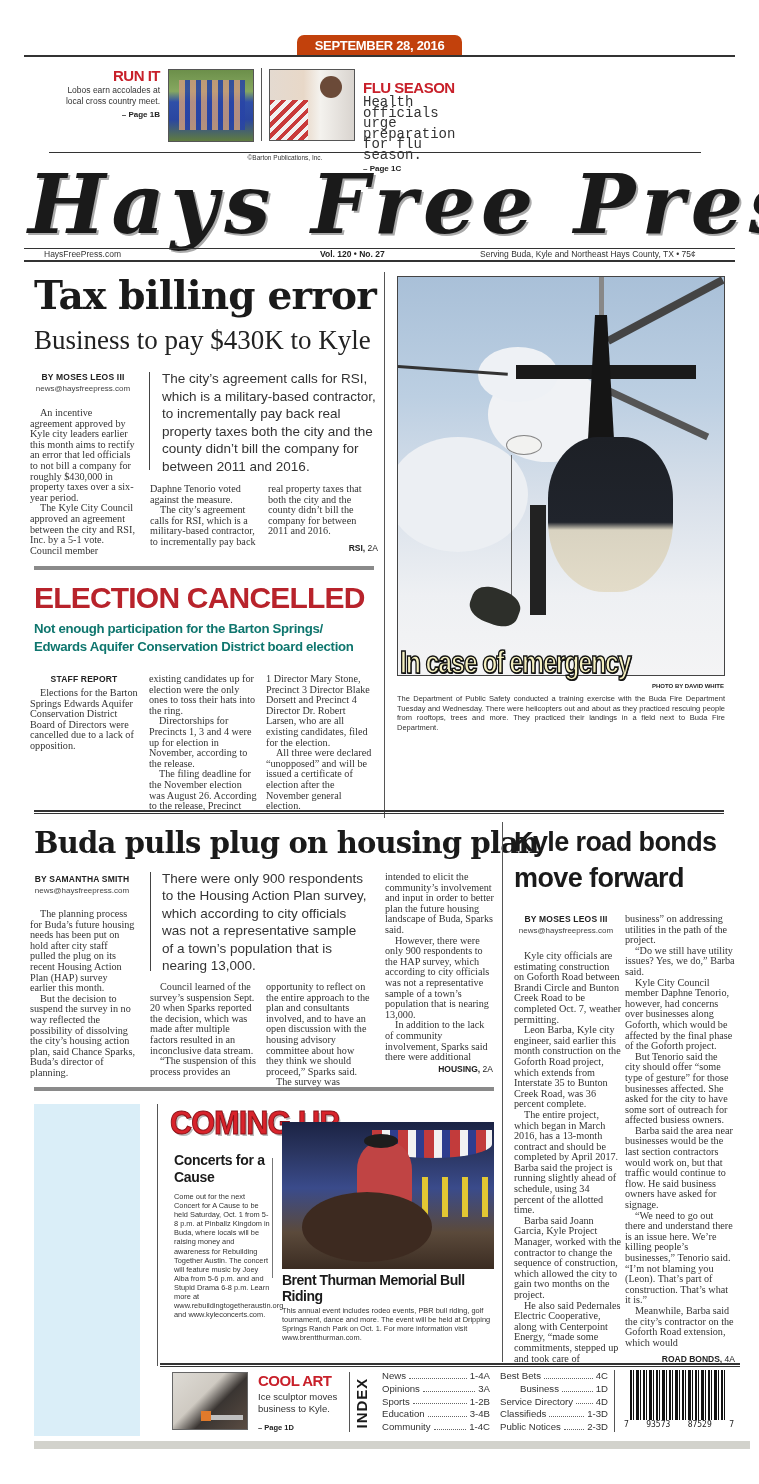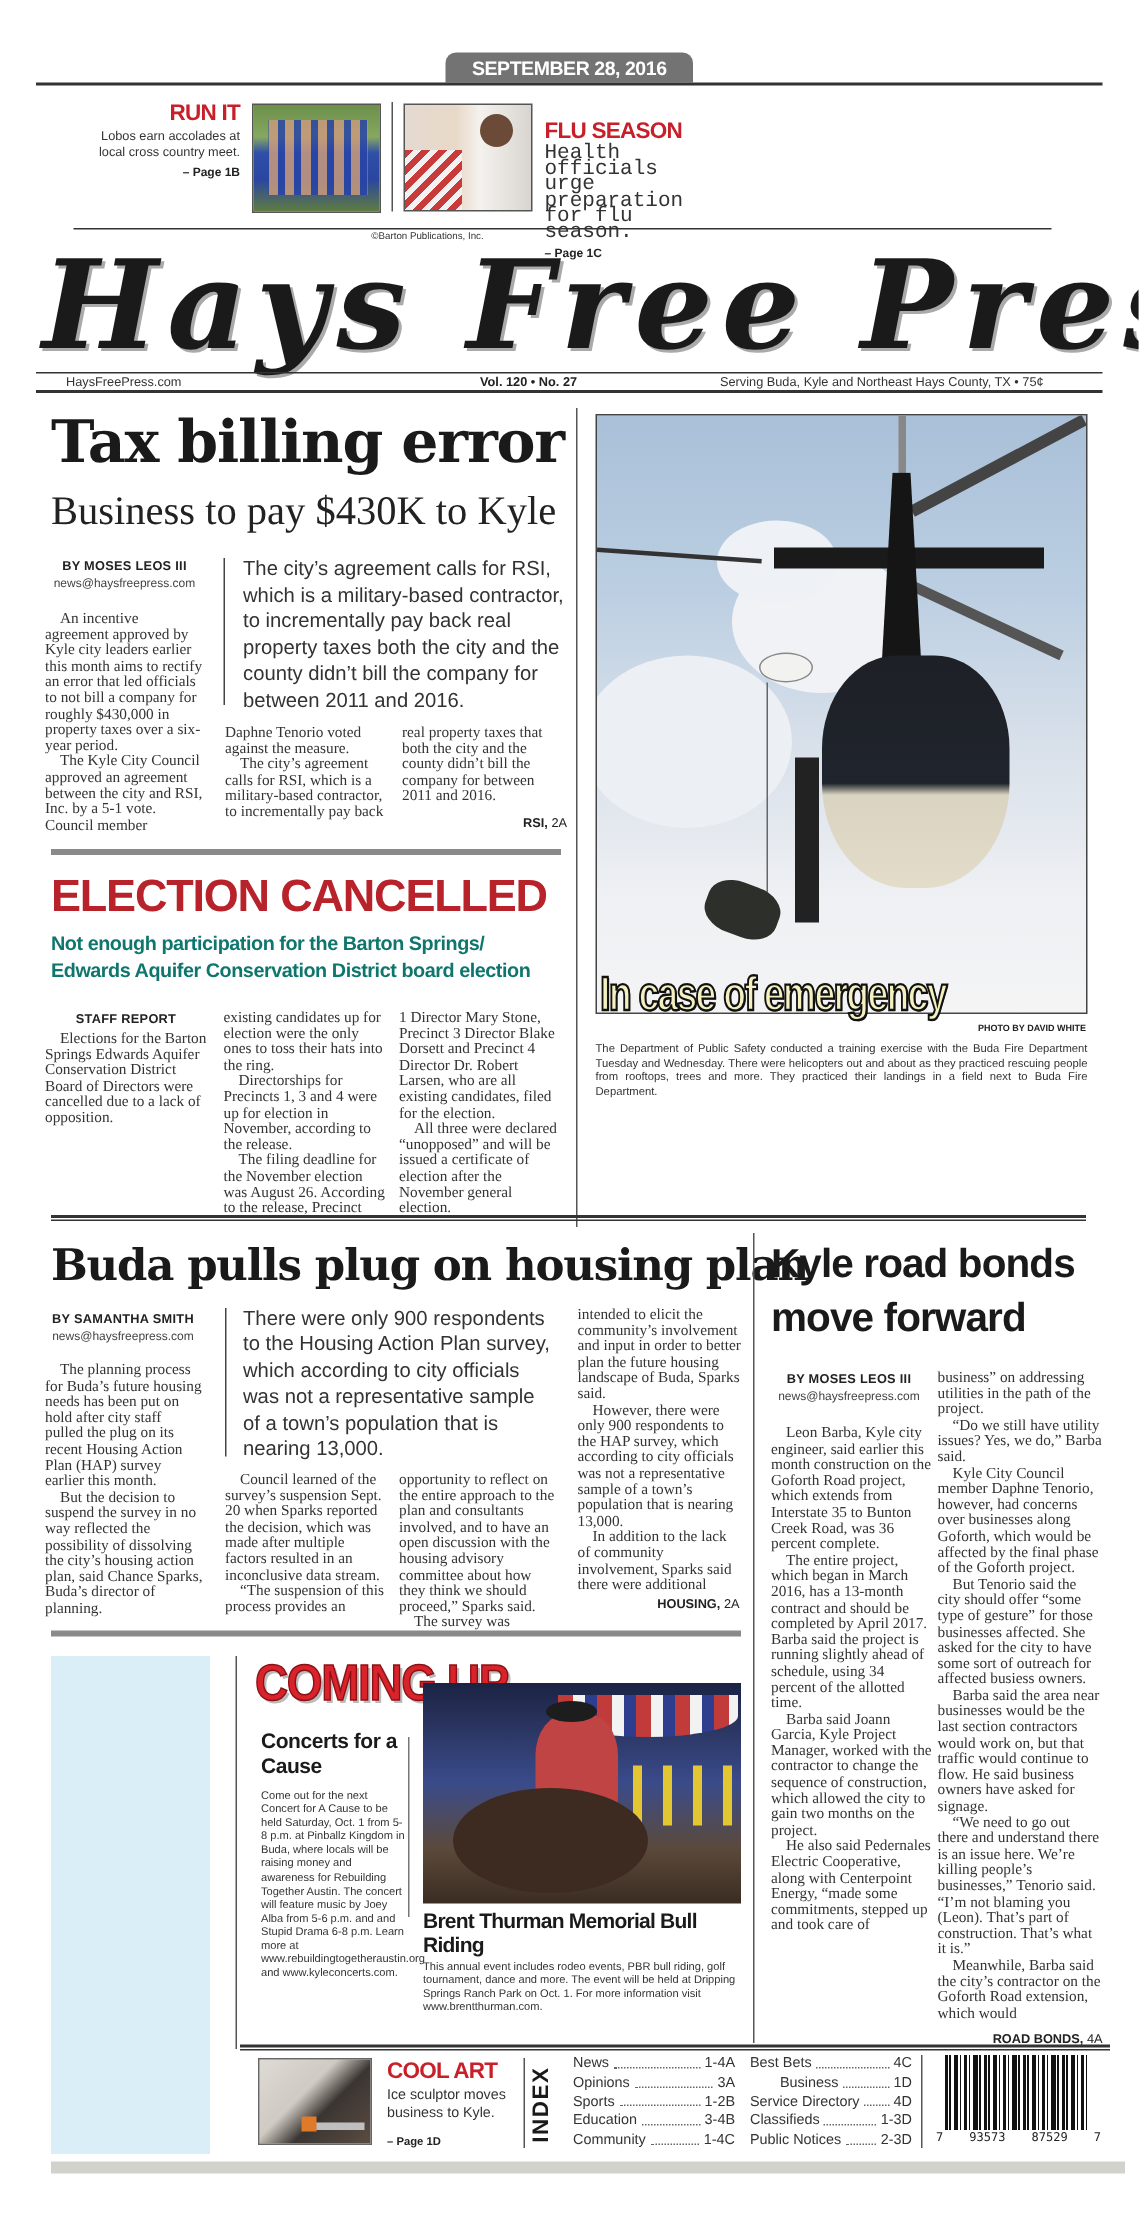--- a/index.html
+++ b/index.html
@@ -16,21 +16,21 @@
   .byline { text-align: center; font-weight: bold; font-size: 8.5px; letter-spacing: 0.2px; color: #222; }
   .byemail { text-align: center; font-size: 8px; color: #444; margin-top: 2px; }
   .jump { text-align: right; font-size: 8.5px; color: #222; }
   .jump b { font-weight: bold; }
   .pullquote { font-family: "Liberation Sans", sans-serif; color: #333; }
   .photo { position: absolute; overflow: hidden; }
 </style>
 </head>
 <body>
 
-<div class="abs" style="left:297px;top:35px;width:165px;height:20px;background:#737373;border-radius:7px 7px 0 0;color:#fff;font-weight:bold;font-size:13px;text-align:center;line-height:21px;letter-spacing:-0.3px;">
+<div class="abs" style="left:297px;top:35px;width:165px;height:20px;background:#c2410c;border-radius:7px 7px 0 0;color:#fff;font-weight:bold;font-size:13px;text-align:center;line-height:21px;letter-spacing:-0.3px;">
   <span>SEPTEMBER 28, 2016</span>
 </div>
 <div class="rule" style="left:24px;top:55px;width:711px;height:1.5px;"></div>
 
 <div class="abs" style="left:60px;top:68px;width:100px;text-align:right;">
   <div class="red" style="font-weight:bold;font-size:15px;letter-spacing:-0.5px;line-height:15px;">RUN IT</div>
   <div style="font-size:8.5px;line-height:10.5px;color:#333;margin-top:2px;">Lobos earn accolades at local cross country meet.</div>
   <div style="font-size:8px;font-weight:bold;margin-top:4px;">– Page 1B</div>
 </div>
 <div class="photo" style="left:168px;top:69px;width:86px;height:73px;border:1px solid #555;background:linear-gradient(180deg,#6c8f4a 0%,#86a860 30%,#2f4fa8 45%,#2a46a0 70%,#607c3f 100%);">
@@ -153,20 +153,21 @@
 <div class="grayrule" style="left:34px;top:1087px;width:460px;"></div>
 
 <div class="rule" style="left:502px;top:822px;width:1px;height:540px;background:#555;"></div>
 
 <div class="abs" style="left:514px;top:824px;width:230px;font-size:27px;font-weight:bold;line-height:36px;letter-spacing:-0.6px;color:#1a1a1a;">Kyle road bonds move forward</div>
 <div class="abs" style="left:512px;top:914px;width:108px;">
   <div class="byline">BY MOSES LEOS III</div>
   <div class="byemail">news@haysfreepress.com</div>
 </div>
 <div class="abs body-text" style="left:514px;top:951px;width:108px;">
+  <p>Kyle city officials are estimating construction on Goforth Road between Brandi Circle and Bunton Creek Road to be completed Oct. 7, weather permitting.</p>
   <p>Leon Barba, Kyle city engineer, said earlier this month construction on the Goforth Road project, which extends from Interstate 35 to Bunton Creek Road, was 36 percent complete.</p>
   <p>The entire project, which began in March 2016, has a 13-month contract and should be completed by April 2017. Barba said the project is running slightly ahead of schedule, using 34 percent of the allotted time.</p>
   <p>Barba said Joann Garcia, Kyle Project Manager, worked with the contractor to change the sequence of construction, which allowed the city to gain two months on the project.</p>
   <p>He also said Pedernales Electric Cooperative, along with Centerpoint Energy, “made some commitments, stepped up and took care of</p>
 </div>
 <div class="abs body-text" style="left:625px;top:914px;width:110px;">
   <p class="noind">business” on addressing utilities in the path of the project.</p>
   <p>“Do we still have utility issues? Yes, we do,” Barba said.</p>
   <p>Kyle City Council member Daphne Tenorio, however, had concerns over businesses along Goforth, which would be affected by the final phase of the Goforth project.</p>
   <p>But Tenorio said the city should offer “some type of gesture” for those businesses affected. She asked for the city to have some sort of outreach for affected busiess owners.</p>

